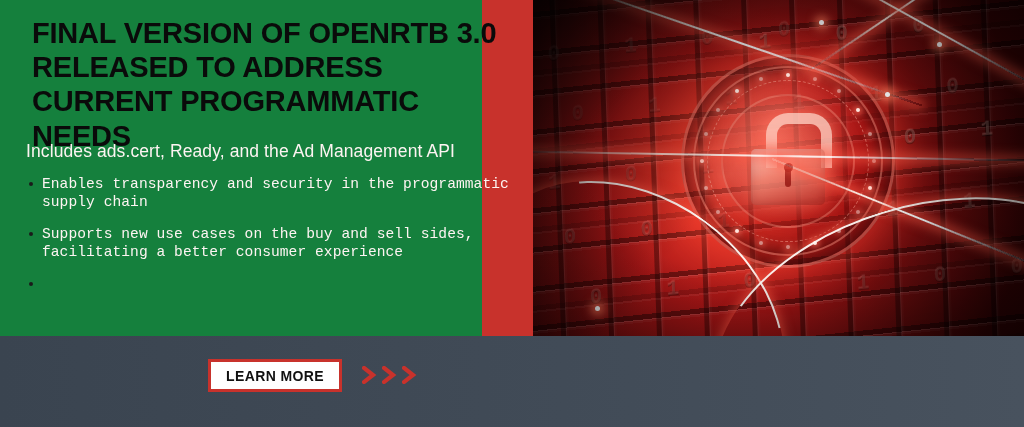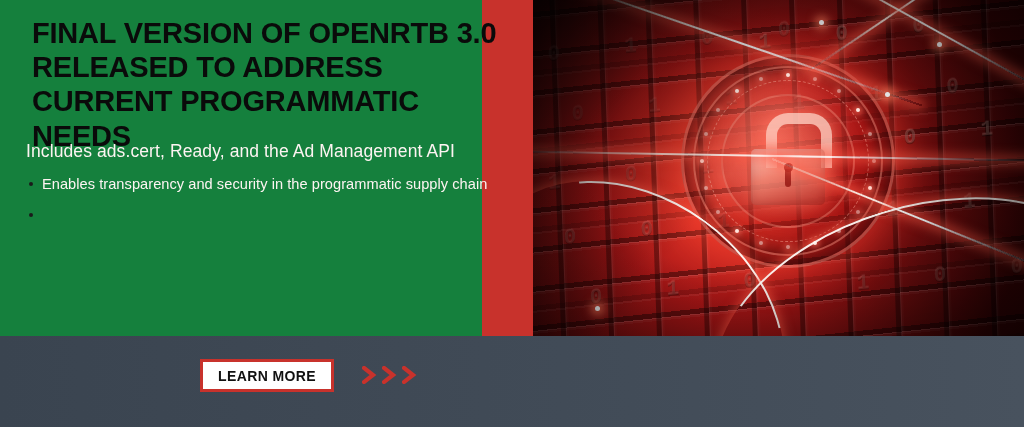--- a/index.html
+++ b/index.html
@@ -76,21 +76,21 @@
     width: 500px;
     margin: 0;
     padding: 0;
     list-style: none;
   }
   .bullets li {
     position: relative;
     padding-left: 16px;
     margin: 0 0 13px 0;
     color: #fdf4f2;
-    font-family: Liberation Sans, sans-serif;
+    font-family: Liberation Mono, monospace;
     font-size: 14.6px;
     line-height: 1.26;
     letter-spacing: 0.05px;
   }
   .bullets li:last-child { margin-bottom: 0; }
   .bullets li .dot {
     position: absolute;
     left: 3px;
     top: 7px;
     width: 4px;
@@ -318,21 +318,21 @@
     left: 0;
     top: 336px;
     width: 1024px;
     height: 91px;
     background: linear-gradient(to right, #3a4450 0%, #414b57 55%, #48525e 100%);
     z-index: 4;
   }
 
   .cta-button {
     position: absolute;
-    left: 200px;
+    left: 208px;
     top: 359px;
     width: 134px;
     height: 33px;
     background: #ffffff;
     border: 3px solid #c8322c;
     box-sizing: border-box;
     display: flex;
     align-items: center;
     justify-content: center;
     cursor: pointer;
@@ -448,20 +448,24 @@
     <div class="red-panel">
       <h1 class="headline">Final version of OpenRTB 3.0 released to address current programmatic needs</h1>
       <p class="subtitle">Includes ads.cert, Ready, and the Ad Management API</p>
       <ul class="bullets">
         <li>
           <span class="dot"></span>
           <span>Enables transparency and security in the programmatic supply chain</span>
         </li>
         <li>
           <span class="dot"></span>
+          <span>Supports new use cases on the buy and sell sides, facilitating a better consumer experience</span>
+        </li>
+        <li>
+          <span class="dot"></span>
         </li>
       </ul>
     </div>
   </div>
 
   <div class="bottom-bar"></div>
 
   <div class="cta-button">
     <span>LEARN MORE</span>
   </div>

